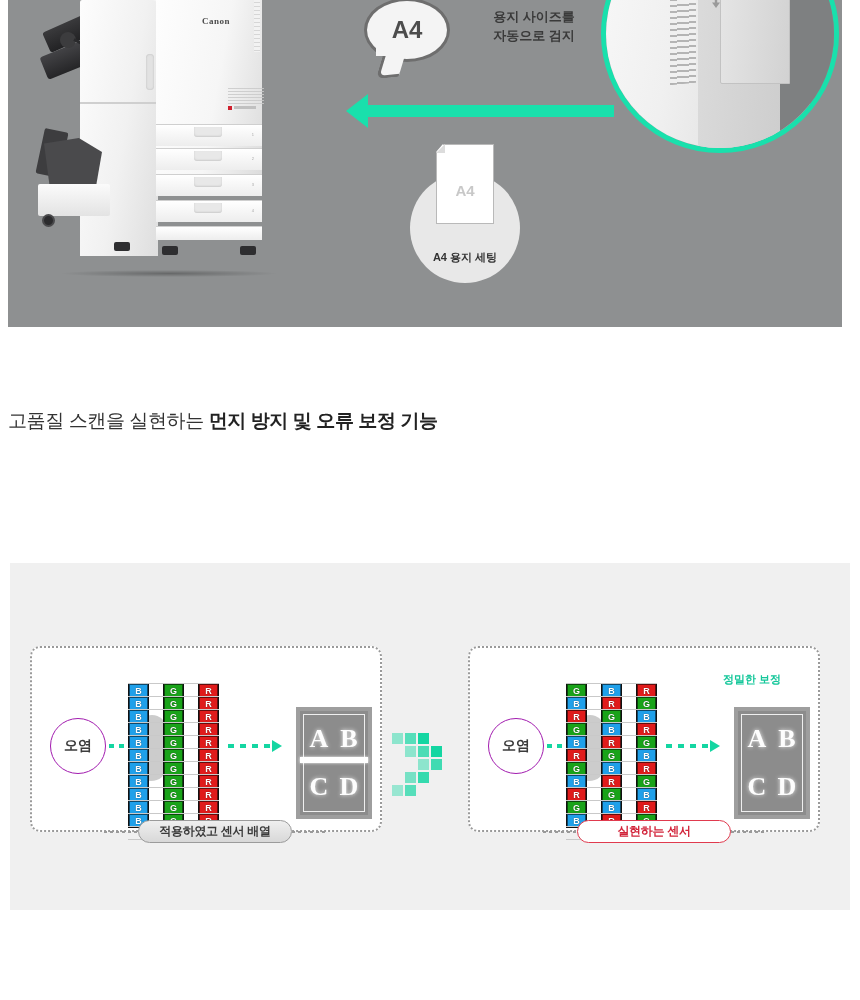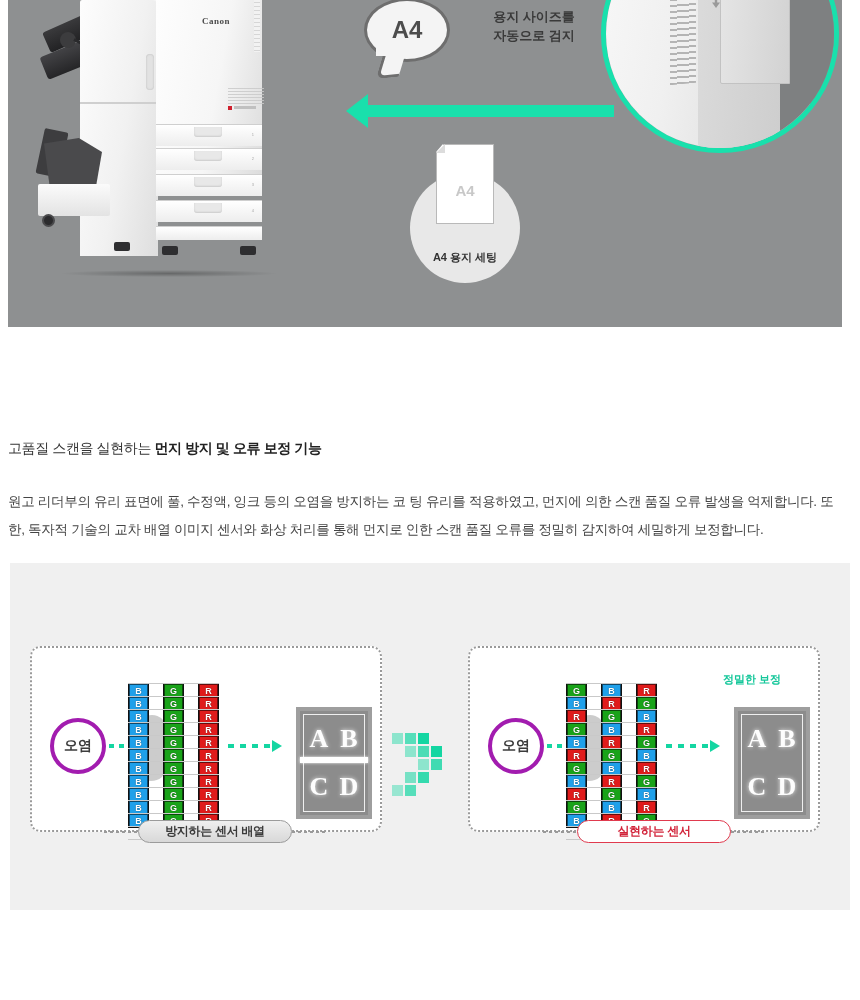--- a/index.html
+++ b/index.html
@@ -196,21 +196,21 @@
   }
   .mag-icon2 { position:absolute; left:106px; top:76px; width:8px; height:12px; background:#9a9a9a;
     clip-path:polygon(35% 0,65% 0,65% 55%,100% 55%,50% 100%,0 55%,35% 55%); }
   .mag-col-r {
     position:absolute; left:168px; top:8px; width:16px; height:148px;
     background:linear-gradient(#d4d4d4,#c2c2c2);
   }
 
   
   .h-wrap { position:absolute; left:8px; top:408px; width:844px; }
-  .h-line { font-size:14px; color:#333333; letter-spacing:-.4px;margin-top:32px; }
+  .h-line { font-size:19px; color:#333333; letter-spacing:-.4px; }
   .h-line .strong { font-weight:700; color:#222222; }
 
   .body-copy {
     position:absolute; left:8px; top:488px; width:826px;
     font-size:13.5px; line-height:2.05; color:#444444; letter-spacing:-.3px;
   }
 
   
   .panel {
     position:absolute; left:10px; top:563px; width:840px; height:347px;
@@ -241,21 +241,21 @@
     left:567px; background:#ffffff; border:1.5px solid #e03a4e; color:#d2243a;
   }
   .badge-dots {
     position:absolute; top:268px; height:2px; width:34px;
     background:repeating-linear-gradient(90deg,#9a9a9a 0 3px,transparent 3px 6px);
   }
 
   
   .contam {
     position:absolute; width:56px; height:56px; border-radius:50%;
-    border:4px solid #a21caf; background:#ffffff;
+    border:1px solid #a21caf; background:#ffffff;
     display:flex; align-items:center; justify-content:center;
     font-size:14px; font-weight:700; color:#3c3c3c;
   }
   .dots-line {
     position:absolute; height:4px; width:34px;
     background:repeating-linear-gradient(90deg,#14d6a2 0 5px,transparent 5px 10px);
   }
   .blob {
     position:absolute; width:42px; height:52px; background:#c8c8c8; opacity:.92;
     border-radius:48% 52% 44% 56% / 42% 38% 62% 58%;
@@ -411,21 +411,20 @@
 
       <div class="mag-icon2"></div>
 
     </div>
   </div>
 
   <div class="h-wrap">
     <div class="h-line"><span>고품질 스캔을 실현하는 </span><span class="strong">먼지 방지 및 오류 보정 기능</span></div>
   </div>
 
-  <div class="body-copy">원고 리더부의 유리 표면에 풀, 수정액, 잉크 등의 오염을 방지하는 코 팅 유리를 적용하였고, 먼지에 의한 스캔 품질 오류 발생을 억제합니다. 또한, 독자적 기술의 교차 배열 이미지 센서와 화상 처리를 통해 먼지로 인한 스캔 품질 오류를 정밀히 감지하여 세밀하게 보정합니다.</div>
 
   <div class="panel">
 
     <div class="card card-left"></div>
 
     <div class="contam" style="left:40px;top:155px;">오염</div>
     <div class="dots-line" style="left:99px;top:181px;"></div>
     <div class="blob" style="left:122px;top:158px;"></div>
 
     <div class="array" id="array-left" style="left:118px;top:120px;">
@@ -478,21 +477,21 @@
       <div class="doc-inner">
         <span>A</span>
         <span>B</span>
         <span>C</span>
         <span>D</span>
         <div class="streak"></div>
       </div>
     </div>
 
     <div class="badge-dots" style="left:94px;"></div>
-    <div class="badge badge-left">방지하는 센서 배열</div>
+    <div class="badge badge-left">적용하였고 센서 배열</div>
     <div class="badge-dots" style="left:282px;"></div>
 
     <div class="pixarrow" style="left:382px;top:170px;">
       <i style="left:0px;  top:0px;  opacity:.45;"></i>
       <i style="left:13px; top:0px;  opacity:.70;"></i>
       <i style="left:26px; top:0px;  opacity:1;"></i>
       <i style="left:13px; top:13px; opacity:.45;"></i>
       <i style="left:26px; top:13px; opacity:.75;"></i>
       <i style="left:39px; top:13px; opacity:1;"></i>
       <i style="left:26px; top:26px; opacity:.45;"></i>

